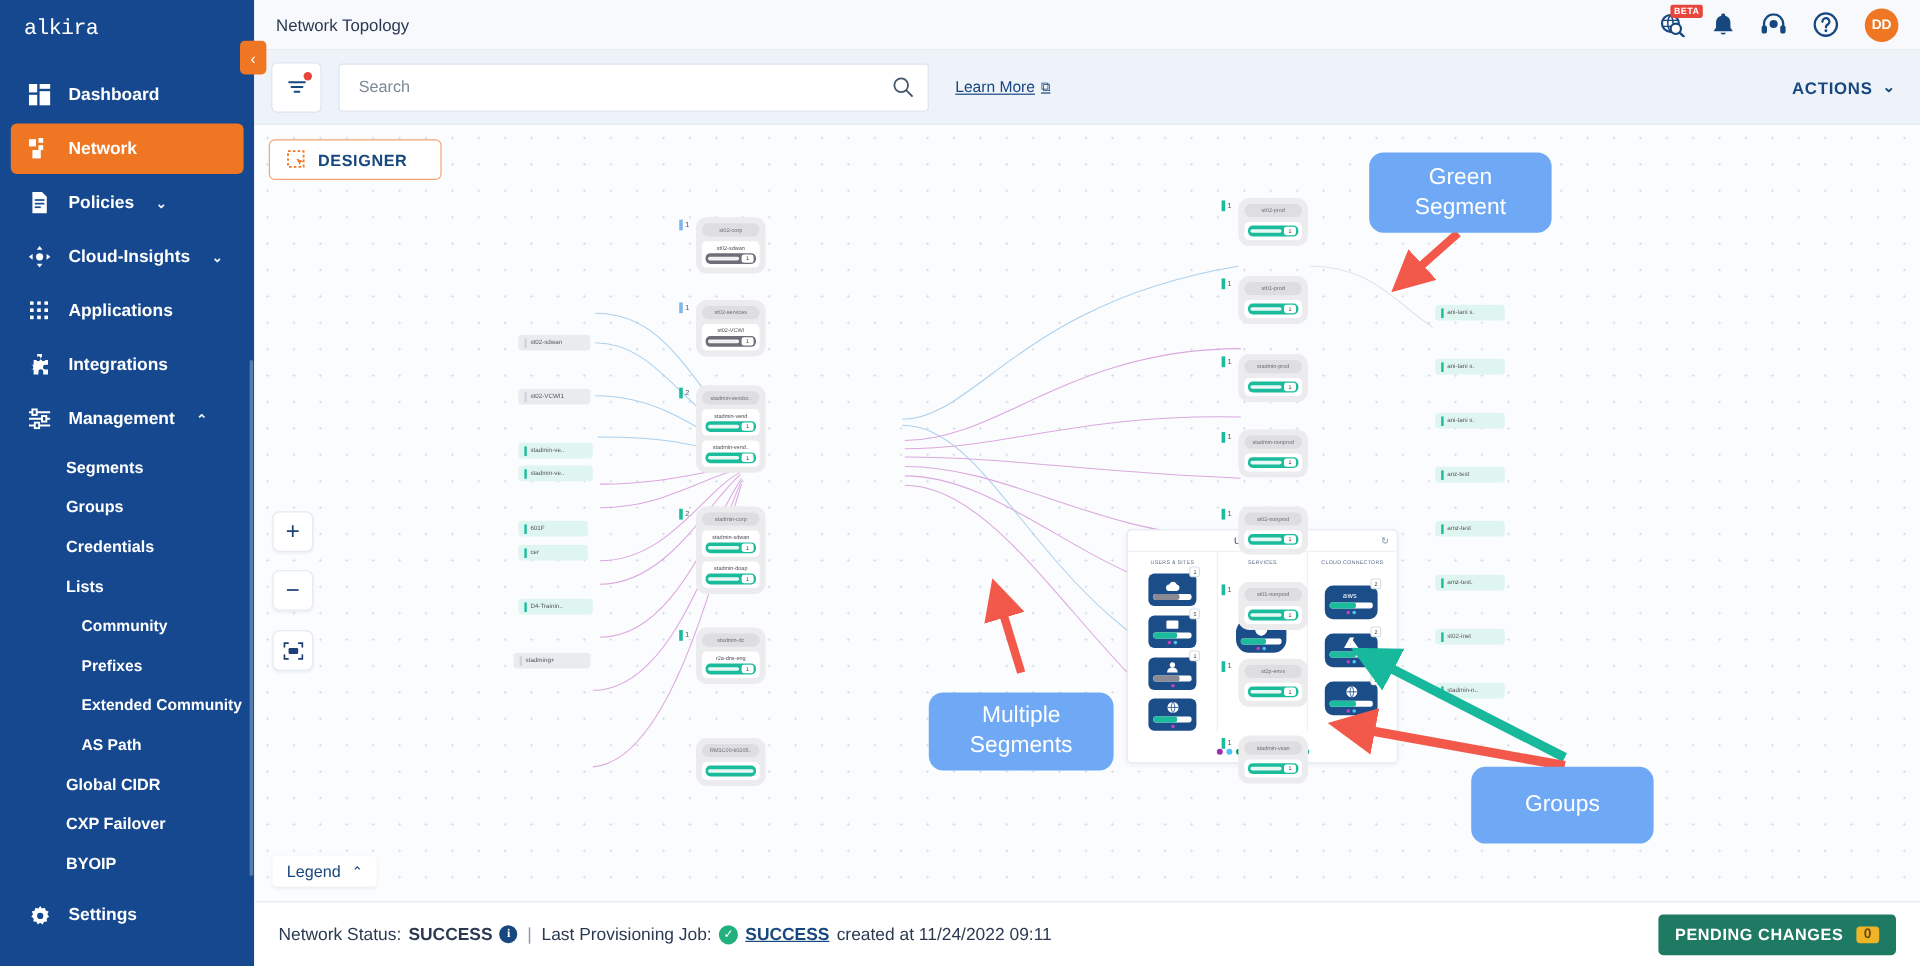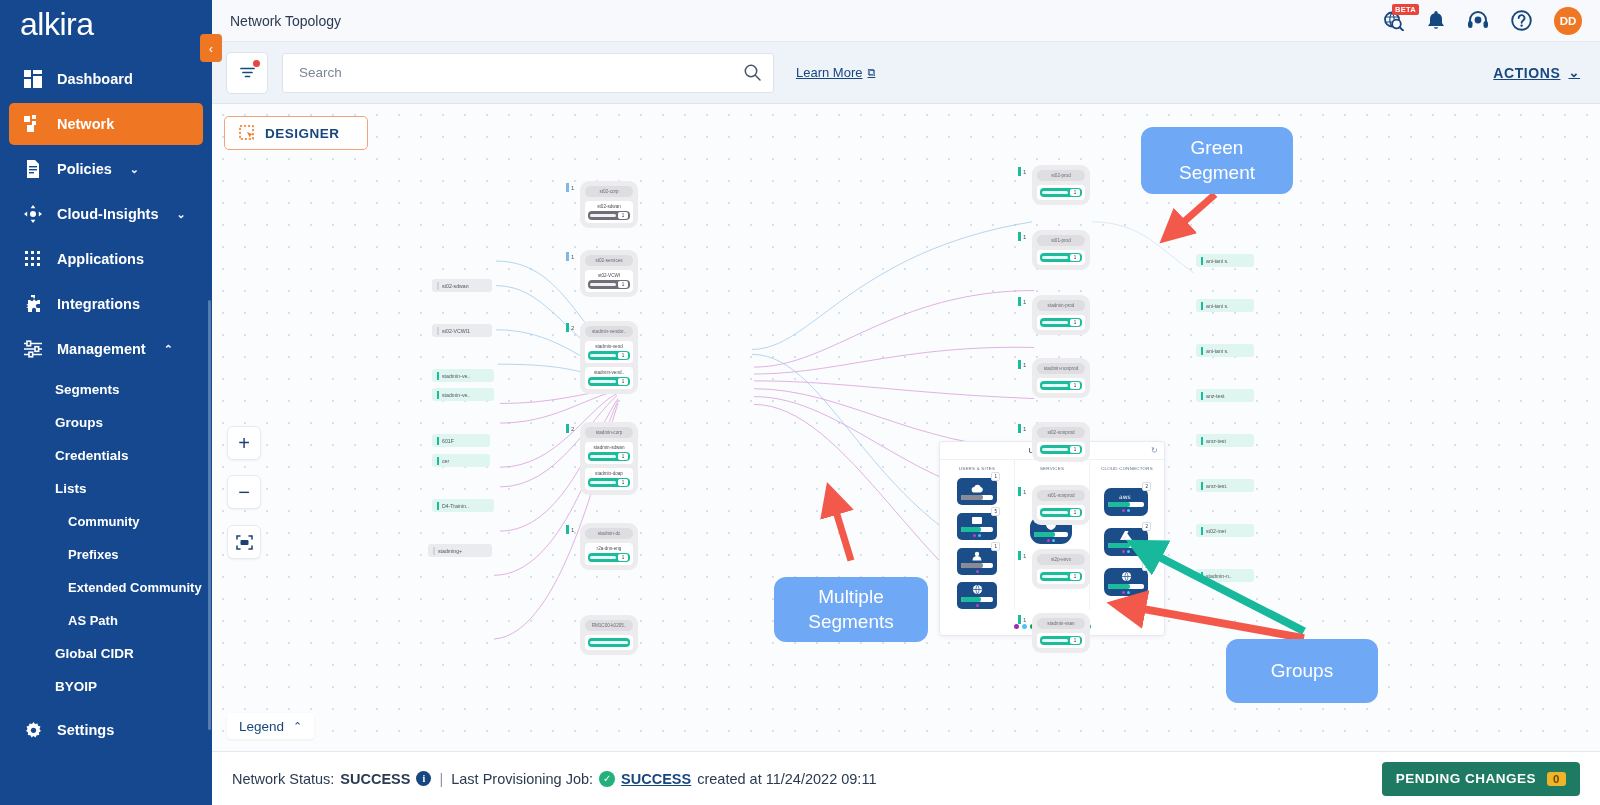--- a/index.html
+++ b/index.html
@@ -10,22 +10,22 @@
   }
   .app { position: relative; width: 1600px; height: 805px; display: flex; }
 
   
   .sidebar {
     width: 212px; height: 805px; background: #15488f;
     position: relative; flex: none; overflow: hidden;
   }
   .logo-wrap { height: 48px; display: flex; align-items: center; padding-left: 20px; }
   .logo-text {
-    color: #fff; font-size: 32px; letter-spacing: -0.5px;
-    font-weight: 400; font-family: Liberation Sans, sans-serif;
+    color: #fff; font-size: 18px; letter-spacing: -0.5px;
+    font-weight: 400; font-family: Liberation Mono, monospace;
   }
   .nav { margin-top: 10px; }
   .nav-item {
     display: flex; align-items: center; gap: 14px;
     height: 42px; padding: 0 14px; margin: 3px 9px;
     color: #ffffff; font-size: 14.5px; font-weight: 700;
     border-radius: 5px; cursor: pointer; white-space: nowrap;
   }
   .nav-item.active { background: #ef7622; }
   .nav-ico { width: 20px; height: 20px; flex: none; display: flex; align-items: center; justify-content: center; }
@@ -89,21 +89,21 @@
     flex: 1; border: none; outline: none; font-size: 13.5px; color: #44546b;
     font-family: "Liberation Sans", sans-serif; background: transparent;
   }
   .search-inp::placeholder { color: #7b8796; }
   .learn-more {
     margin-left: 22px; color: #17477f; font-size: 13px; text-decoration: underline;
     display: flex; align-items: center; gap: 5px; cursor: pointer;
   }
   .actions-btn {
     margin-left: auto; color: #17477f; font-size: 14px; font-weight: 700;
-    letter-spacing: .6px; display: flex; align-items: flex-start; gap: 8px; cursor: pointer; text-decoration: underline;
+    letter-spacing: .6px; display: flex; align-items: flex-start; gap: 8px; cursor: pointer;
   }
 
   
   .canvas {
     flex: 1; position: relative; overflow: hidden;
     background-color: #fbfcfe;
     background-image: radial-gradient(#d8dfe8 1px, transparent 1px);
     background-size: 22px 22px;
   }
   .designer-btn {
@@ -343,20 +343,21 @@
 
       <div class="sub-item"><span>Segments</span></div>
       <div class="sub-item"><span>Groups</span></div>
       <div class="sub-item"><span>Credentials</span></div>
       <div class="sub-item"><span>Lists</span></div>
       <div class="sub-item deep"><span>Community</span></div>
       <div class="sub-item deep"><span>Prefixes</span></div>
       <div class="sub-item deep"><span>Extended Community</span></div>
       <div class="sub-item deep"><span>AS Path</span></div>
       <div class="sub-item"><span>Global CIDR</span></div>
+      <div class="sub-item"><span>CXP Failover</span></div>
       <div class="sub-item"><span>BYOIP</span></div>
 
       <div class="nav-item nav-settings">
         <span class="nav-ico">
             <svg width="17" height="17" viewBox="0 0 17 17">
               <path d="M8.5 0l1.5 2 2.4-.6.7 2.4 2.4.8-1 2.3 1.4 2-2 1.6.3 2.5-2.5.2-1.2 2.2L8.5 14l-2 1.4-1.2-2.2-2.5-.2.3-2.5-2-1.6 1.4-2-1-2.3L3.9 3.8l.7-2.4L7 2z" fill="#fff"></path>
               <circle cx="8.5" cy="8.3" r="2.6" fill="#15488f"></circle>
             </svg>
           </span>
         <span>Settings</span>

